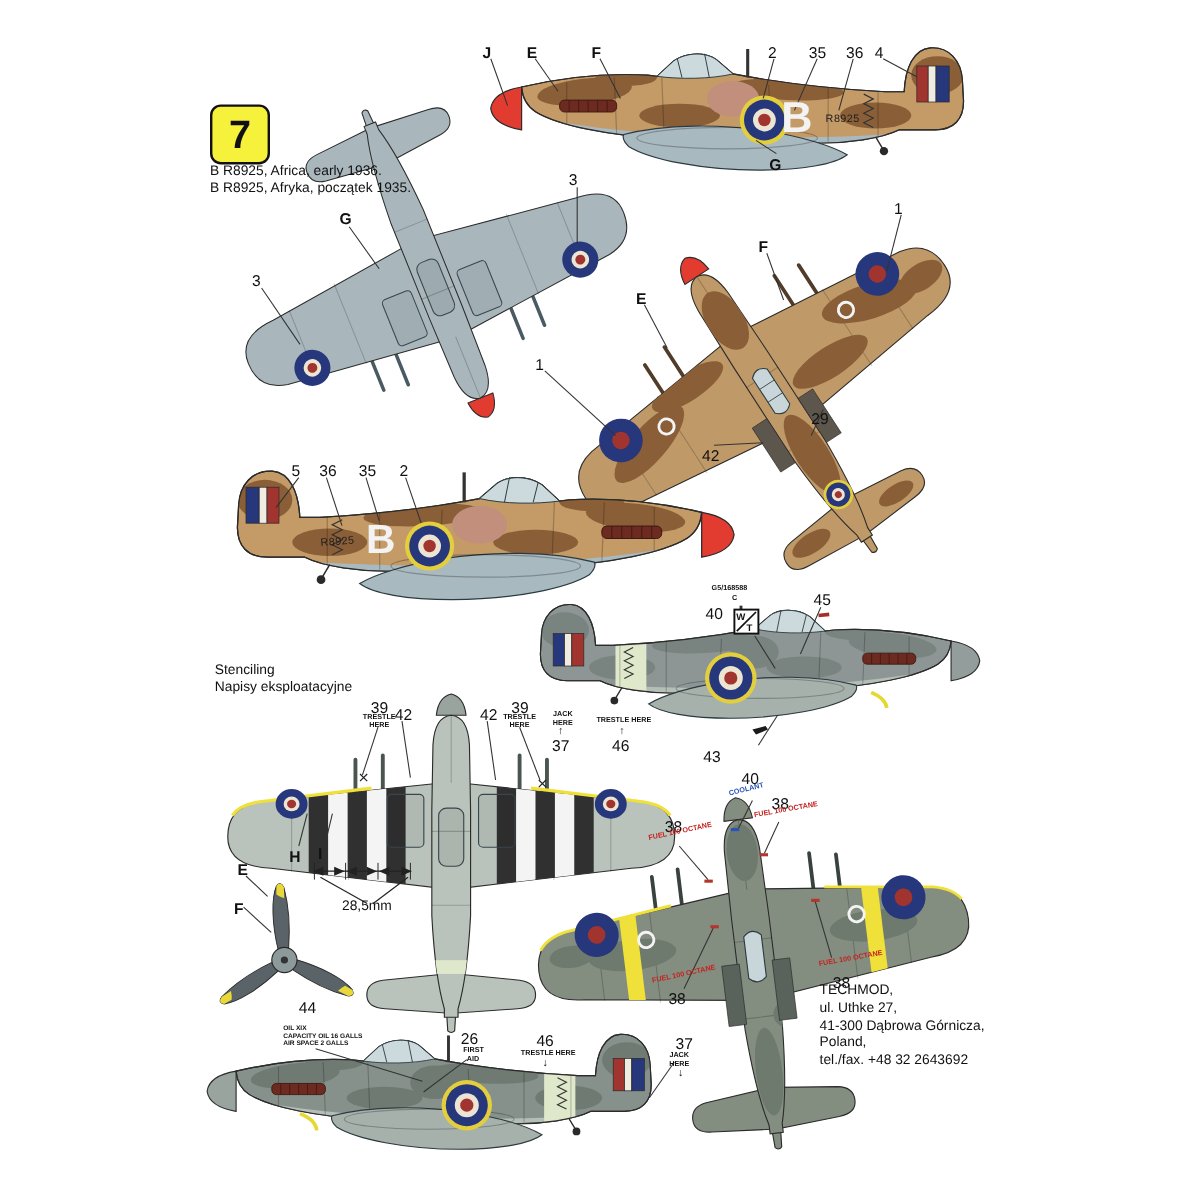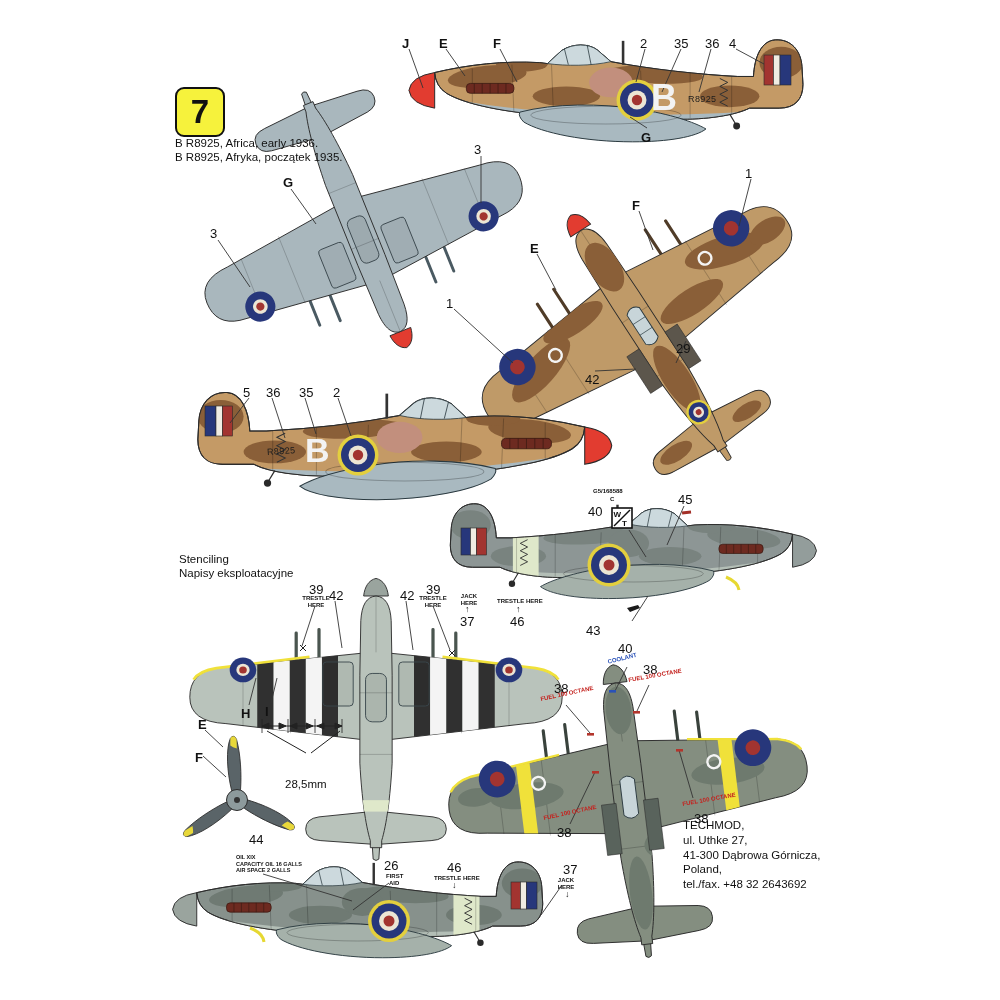--- a/index.html
+++ b/index.html
@@ -409,21 +409,21 @@
   <div class="lbl" style="left:309px;top:583px">39</div>
   <div class="tiny t-c" style="left:296px;top:595px;width:40px">TRESTLE</div>
   <div class="tiny t-c" style="left:296px;top:601.5px;width:40px">HERE</div>
   <div class="lbl" style="left:329px;top:589px">42</div>
   <div class="lbl" style="left:400px;top:589px">42</div>
   <div class="lbl" style="left:426px;top:583px">39</div>
   <div class="tiny t-c" style="left:413px;top:595px;width:40px">TRESTLE</div>
   <div class="tiny t-c" style="left:413px;top:601.5px;width:40px">HERE</div>
   <div class="lbl b" style="left:241px;top:707px">H</div>
   <div class="lbl b" style="left:265px;top:705px">I</div>
-  <div class="dim" style="left:285px;top:778px">28,5mm</div>
+  <div class="dim" style="left:285px;top:749px">28,5mm</div>
 
   <div class="lbl b" style="left:198px;top:718px">E</div>
   <div class="lbl b" style="left:195px;top:751px">F</div>
 
   <div class="lbl" style="left:618px;top:642px">40</div>
   <div class="tiny blue" style="left:607px;top:659px;transform:rotate(-14deg);transform-origin:left top">COOLANT</div>
   <div class="lbl" style="left:643px;top:663px">38</div>
   <div class="tiny red" style="left:628px;top:677px;transform:rotate(-10deg);transform-origin:left top">FUEL 100 OCTANE</div>
   <div class="lbl" style="left:554px;top:682px">38</div>
   <div class="tiny red" style="left:540px;top:696px;transform:rotate(-12deg);transform-origin:left top">FUEL 100 OCTANE</div>

